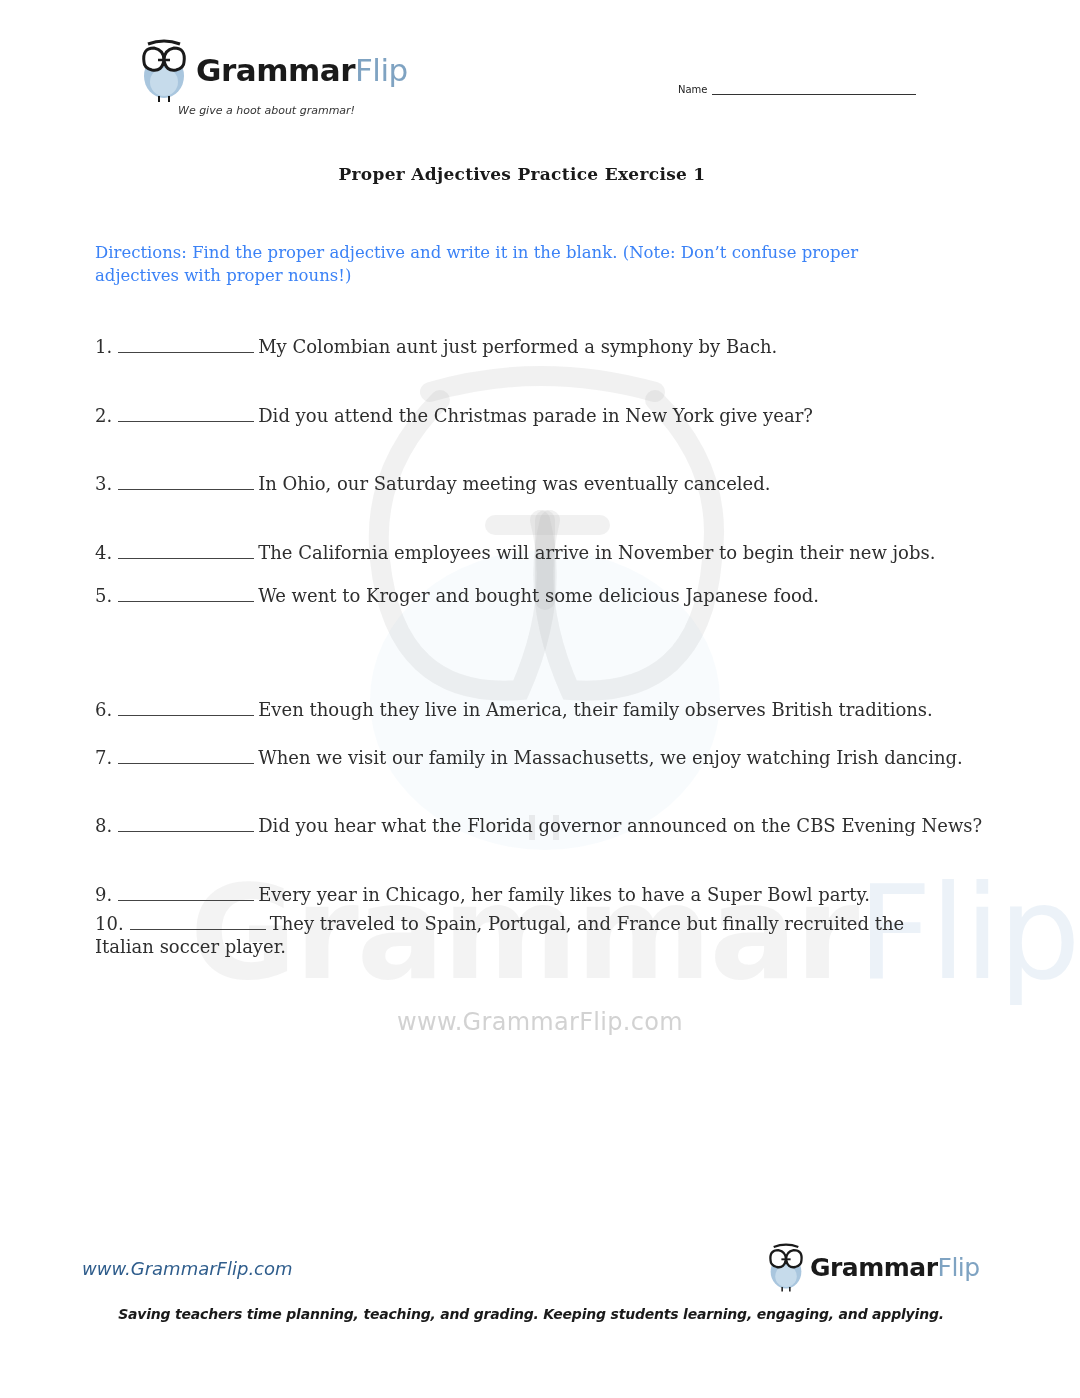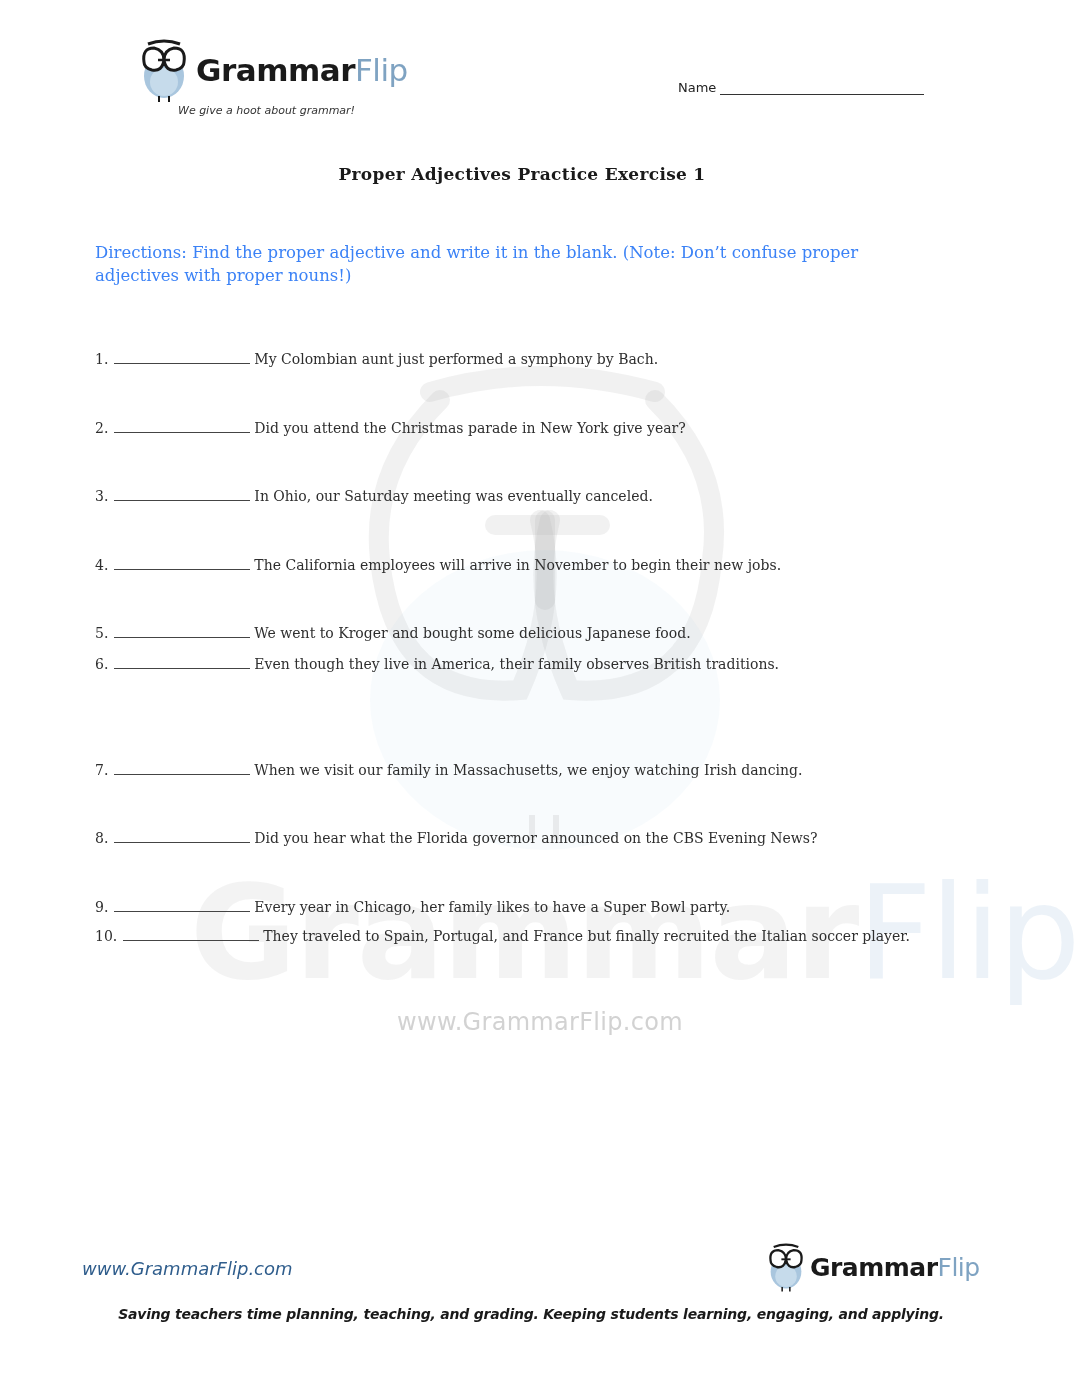--- a/index.html
+++ b/index.html
@@ -18,29 +18,29 @@
     .logo { position: absolute; display: flex; align-items: center; }
     .logo-top { left: 138px; top: 38px; }
     .logo-owl { display: block; }
     .logo-text { font-family: "DejaVu Sans", sans-serif; font-weight: bold; color: #1a1a1a; letter-spacing: -0.5px; }
     .logo-text .flip { color: #7fa3c2; font-weight: normal; }
     .logo-top .logo-text { font-size: 31px; margin-left: 6px; }
     .tagline { position: absolute; left: 178px; top: 104px; font-family: "DejaVu Sans", sans-serif; font-style: italic;
       font-size: 11px; color: #333; text-align: center; }
 
     .name-field { position: absolute; left: 678px; top: 80px; display: flex; align-items: flex-end;
-      font-family: "DejaVu Sans", sans-serif; font-size: 13px; color: #222; }
+      font-family: "DejaVu Sans", sans-serif; font-size: 10px; color: #222; }
     .name-line { display: inline-block; width: 204px; border-bottom: 1px solid #333; height: 15px; margin-left: 4px; }
 
     .title { position: absolute; left: 0; width: 1044px; top: 164px; text-align: center;
       font-family: "DejaVu Serif", serif; font-weight: bold; font-size: 17px; color: #1a1a1a; letter-spacing: 0.3px; }
 
     .directions { position: absolute; left: 95px; top: 241px; width: 830px; font-size: 16.5px; line-height: 23px; color: #3b82f6; }
 
-    .item { position: absolute; left: 95px; font-size: 14px; line-height: 23px; color: #2e2e2e; white-space: nowrap; margin-top: 13px; }
+    .item { position: absolute; left: 95px; font-size: 18px; line-height: 23px; color: #2e2e2e; white-space: nowrap; }
     .item .num { display: inline-block; }
     .item .blank { display: inline-block; width: 136px; border-bottom: 1px solid #444; height: 16px; vertical-align: baseline; margin-left: 6px; margin-right: 4px; }
     .item.wrap { white-space: normal; width: 850px; }
 
     
     .footer-url { position: absolute; left: 82px; top: 1258px; font-family: "DejaVu Sans", sans-serif; font-style: italic;
       font-size: 18px; color: #2f5d8c; }
     .logo-bottom { left: 766px; top: 1242px; }
     .logo-bottom .logo-text { font-size: 25px; margin-left: 4px; }
     .footer-slogan { position: absolute; left: 0; width: 1062px; top: 1306px; text-align: center;
@@ -97,24 +97,24 @@
 </div>
 <div class="item" style="top:404px">
   <span class="num">2.</span><span class="blank"></span><span>Did you attend the Christmas parade in New York give year?</span>
 </div>
 <div class="item" style="top:472px">
   <span class="num">3.</span><span class="blank"></span><span>In Ohio, our Saturday meeting was eventually canceled.</span>
 </div>
 <div class="item" style="top:541px">
   <span class="num">4.</span><span class="blank"></span><span>The California employees will arrive in November to begin their new jobs.</span>
 </div>
-<div class="item" style="top:609px">
+<div class="item" style="top:584px">
   <span class="num">5.</span><span class="blank"></span><span>We went to Kroger and bought some delicious Japanese food.</span>
 </div>
-<div class="item" style="top:640px">
+<div class="item" style="top:698px">
   <span class="num">6.</span><span class="blank"></span><span>Even though they live in America, their family observes British traditions.</span>
 </div>
 <div class="item" style="top:746px">
   <span class="num">7.</span><span class="blank"></span><span>When we visit our family in Massachusetts, we enjoy watching Irish dancing.</span>
 </div>
 <div class="item" style="top:814px">
   <span class="num">8.</span><span class="blank"></span><span>Did you hear what the Florida governor announced on the CBS Evening News?</span>
 </div>
 <div class="item" style="top:883px">
   <span class="num">9.</span><span class="blank"></span><span>Every year in Chicago, her family likes to have a Super Bowl party.</span>

